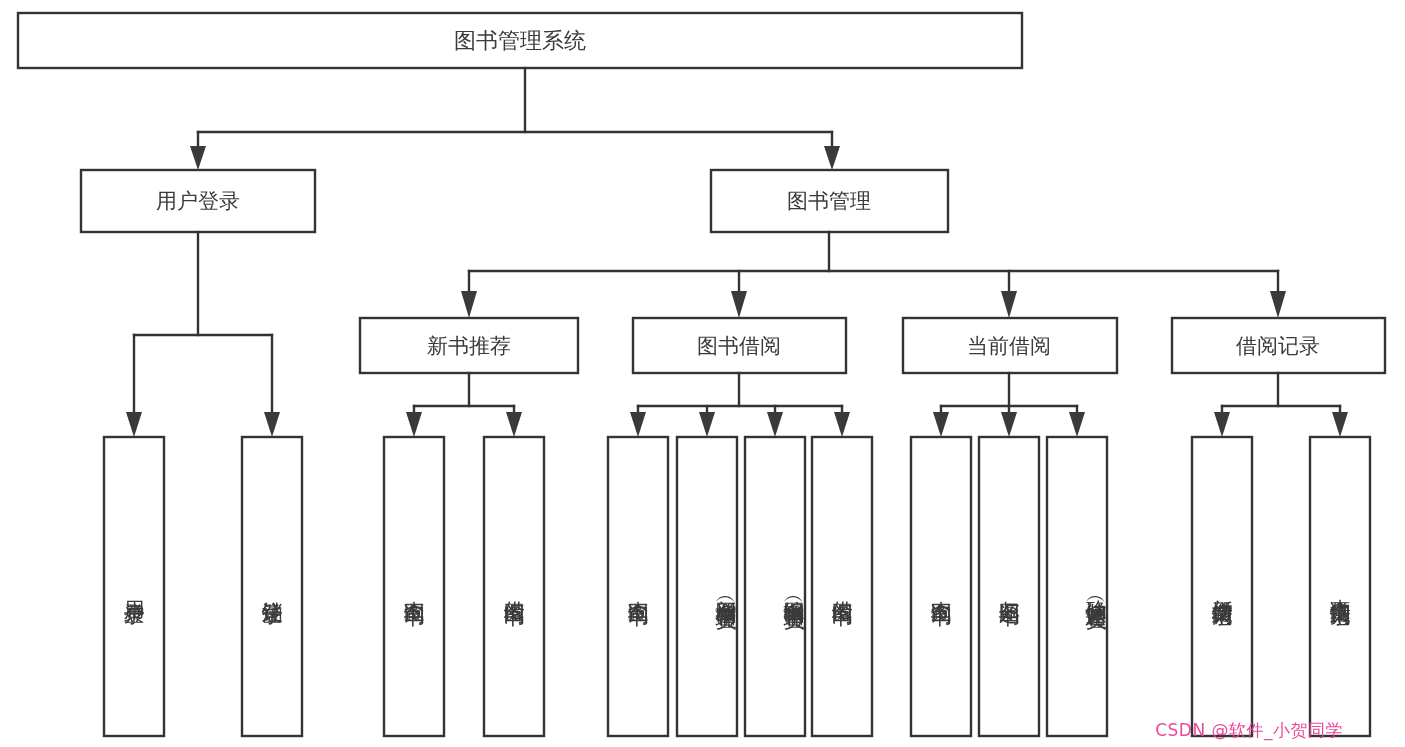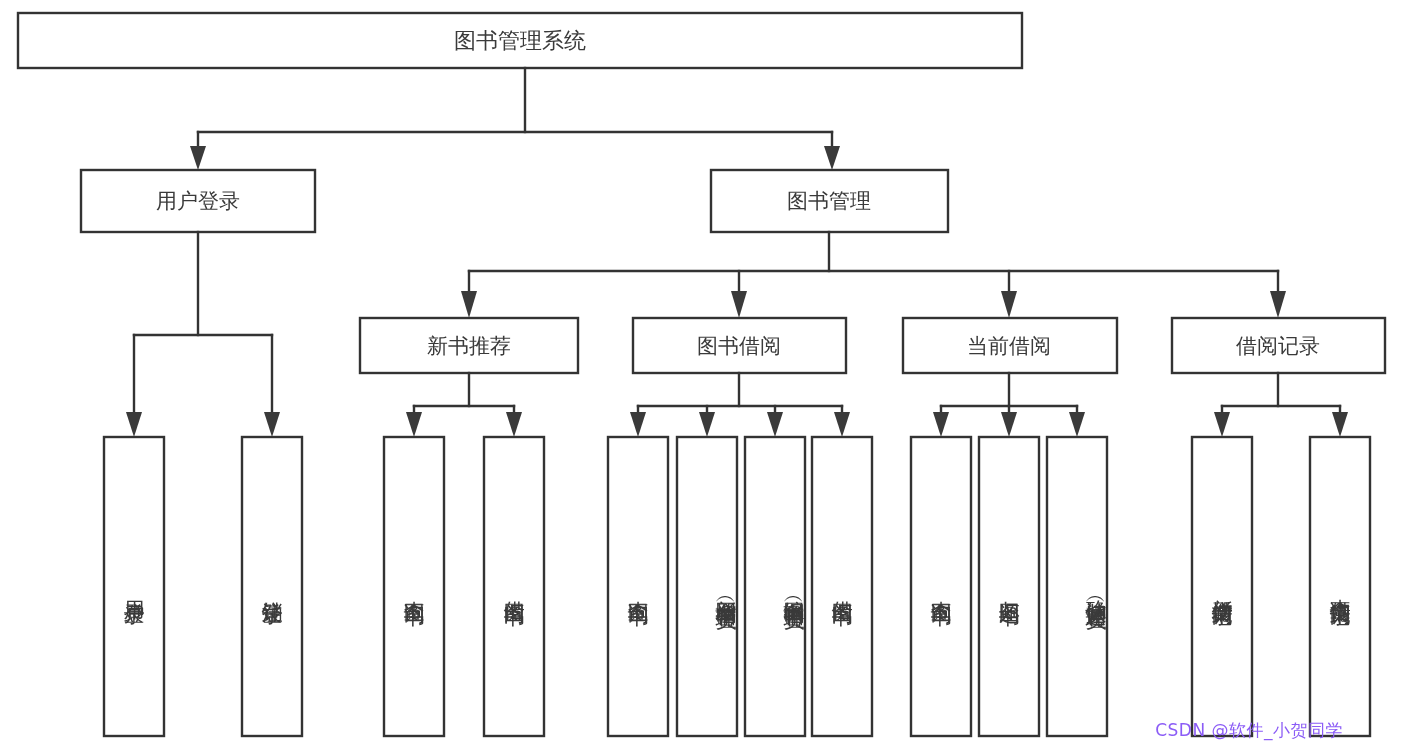--- a/index.html
+++ b/index.html
@@ -68,21 +68,21 @@
     letter-spacing: 1.5px;
     white-space: nowrap;
     pointer-events: none;
   }
   #watermark {
     position: absolute;
     right: 9px;
     bottom: 5px;
     font-family: "DejaVu Sans", "Liberation Sans", sans-serif;
     font-size: 17px;
-    color: #8b5cf6;
+    color: #ec4899;
     letter-spacing: 0.5px;
     white-space: nowrap;
   }
 </style>
 </head>
 <body>
 
 <div id="diagram-root">
 
   <svg class="tree-canvas" viewBox="0 0 1405 747">

